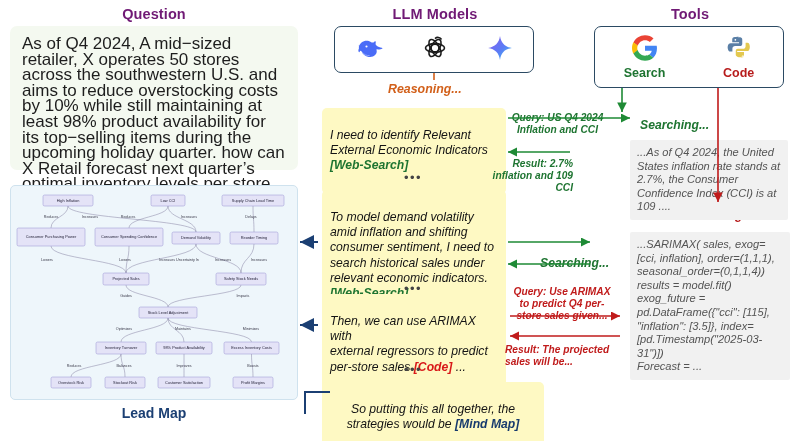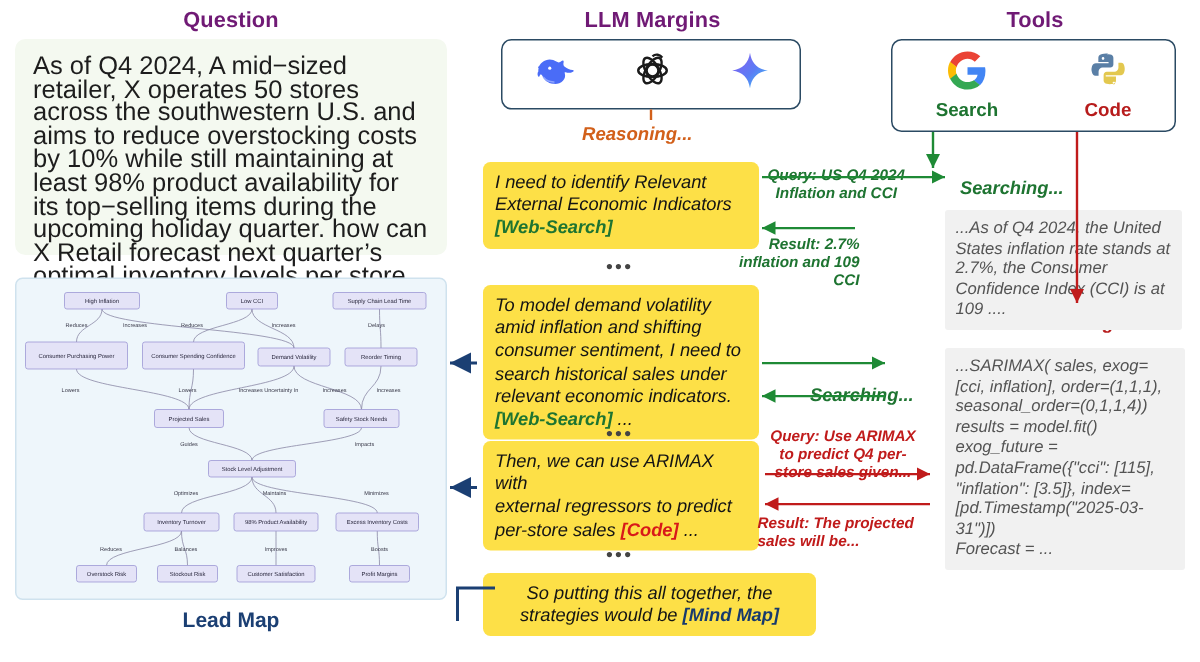--- a/index.html
+++ b/index.html
@@ -107,27 +107,27 @@
     color:#1e7431;
   }
   #coding-label {
     left:700px; top:208px;
     font-style:italic; font-weight:bold; font-size:12.4px;
     color:#b71c1c;
   }
 
   
   .thought {
-    background:#fde047;
+    background:#fef9c3;
     border-radius:5px;
     font-style:italic;
     font-size:12.2px;
     line-height:15.2px;
     color:#141414;
-    padding:6px 8px;
+    padding:20px 8px;
   }
   .tag-green { color:#1e7431; font-weight:bold; font-style:italic; }
   .tag-red   { color:#d81919; font-weight:bold; font-style:italic; }
   .tag-navy  { color:#173a6d; font-weight:bold; }
 
   #thought-1 { left:322px; top:108px; width:184px; }
   #thought-2 { left:322px; top:190px; width:184px; }
   #thought-3 { left:322px; top:294px; width:184px; }
   #thought-4 { left:322px; top:382px; width:222px; text-align:center; }
 
@@ -160,21 +160,21 @@
   }
   #search-out { left:630px; top:140px; width:158px; }
   #code-out  { left:630px; top:232px; width:160px; }
 
   svg.ovl { position:absolute; left:0; top:0; width:800px; height:441px; pointer-events:none; }
 </style>
 </head>
 <body>
 
 <div class="abs col-head" style="left:10px;top:6px;width:288px;">Question</div>
-<div class="abs col-head" id="llm-head">LLM Margins</div>
+<div class="abs col-head" id="llm-head">LLM Models</div>
 <div class="abs col-head" id="tools-head">Tools</div>
 
 <div class="abs" id="question-box">
   <span>As of Q4 2024, A mid−sized retailer, X operates 50 stores across the southwestern U.S. and aims to reduce overstocking costs by 10% while still maintaining at least 98% product availability for its top−selling items during the upcoming holiday quarter. how can X Retail forecast next quarter’s optimal inventory levels per store to balance cost minimization against high service levels?</span>
 </div>
 
 <div class="abs" id="llm-box">
   <span>
     <svg width="30" height="26" viewBox="0 0 48 40">
       <path d="M8 22c-1 -6 2 -11 8 -13c4 -1.3 8 -0.5 11 1.5c2 1.4 4 1 5.6 -0.6c1.2 -1.2 2.6 -0.4 2.2 1.2c-0.5 2 -0.3 3.6 1.2 4.9c2.6 2.2 5.4 3.2 8.4 3.4c1.4 .1 1.6 1.1 .4 1.8c-2.6 1.5 -5.2 1.6 -7.8 .7c-.9 -.3 -1.3 .1 -1 1c.9 3 .3 5.8 -1.9 8c-2.8 2.9 -6.6 3.9 -10.6 3.3c-5.4 -.8 -9.6 -4.2 -11.6 -9c-.6 -1.4 -2.4 -1.3 -2.6 .3c-.2 1.4 -1.6 1.5 -2 .2c-.7 -2.2 -.2 -4.3 1.4 -5.9c.9 -.9 .9 -1.8 -.3 -2.3c-1.3 -.5 -1.1 -2 .3 -2c1.4 0 2.6 .6 3.4 1.7" fill="#4a6cf7"></path>

